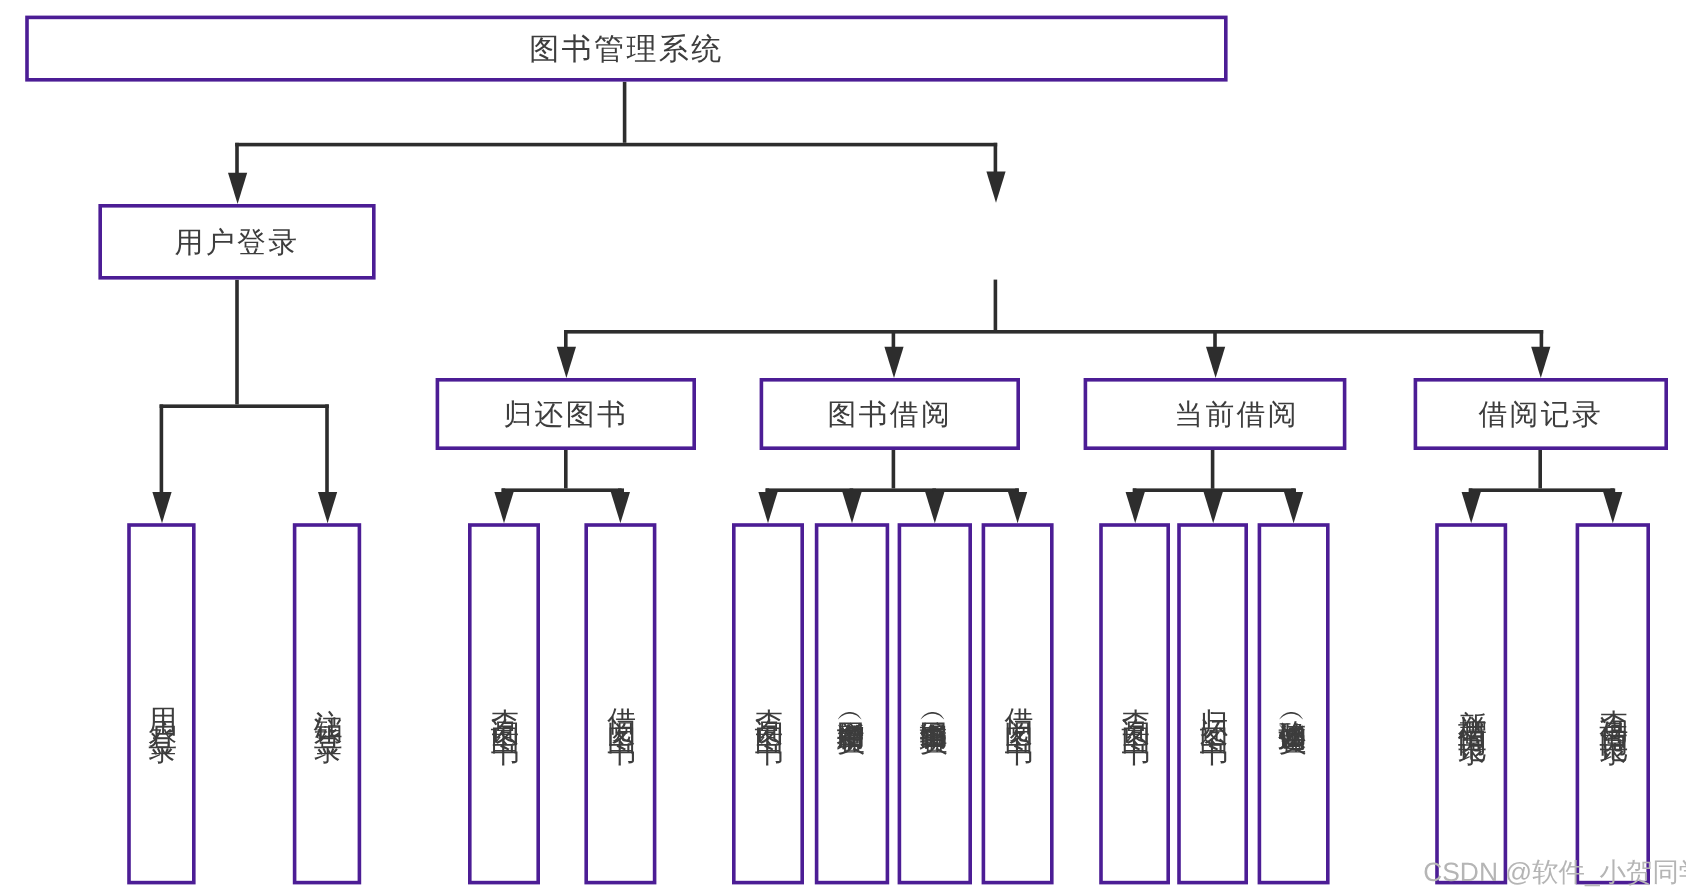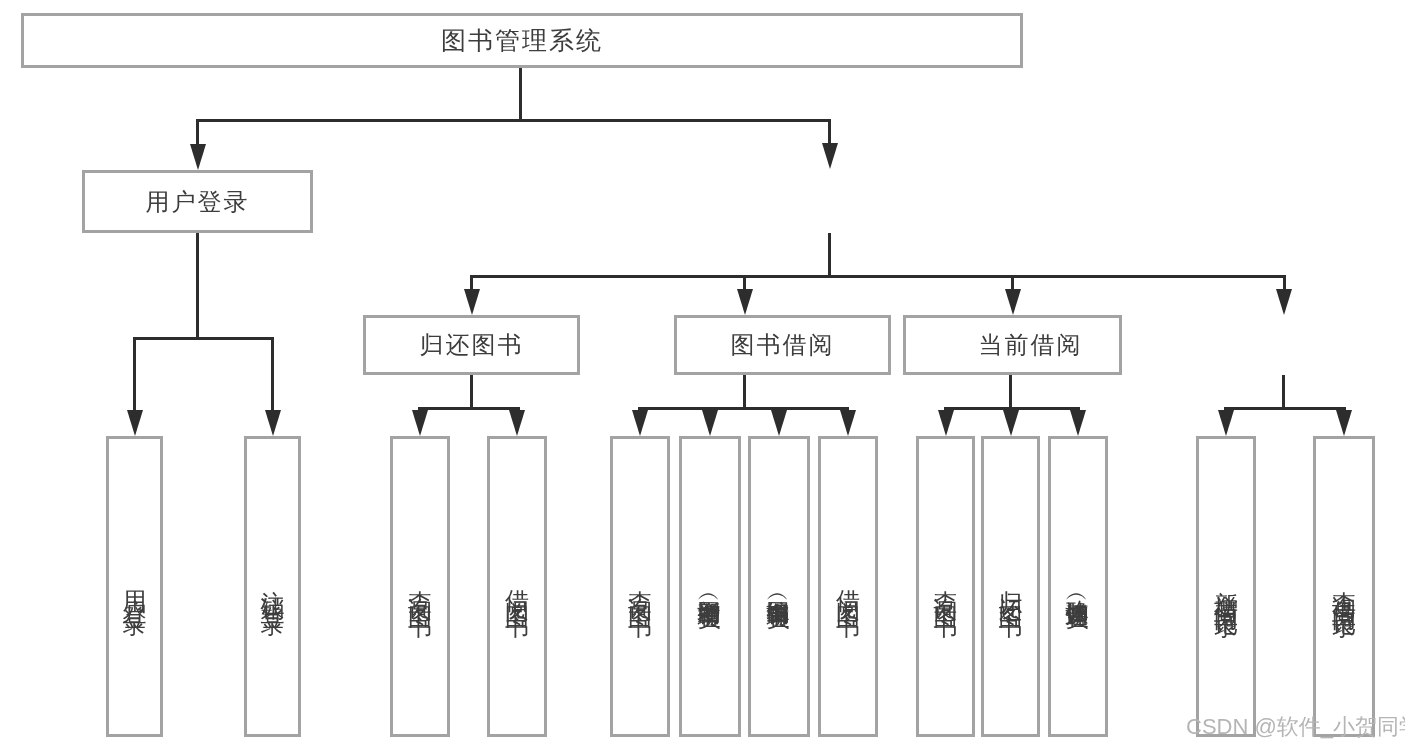--- a/index.html
+++ b/index.html
@@ -2,21 +2,21 @@
 <html><head>
 <meta charset="utf-8">
 <style>
   * { margin:0; padding:0; box-sizing:border-box; }
   html,body { background:#ffffff; }
   body { font-family:"Liberation Sans", sans-serif; }
   .canvas { position:relative; width:1405px; height:747px; background:#ffffff; overflow:hidden; }
 
   .node {
     position:absolute;
-    border:3px solid #a3a3a3;
+    border:3px solid #4c1d95;
     background:#ffffff;
     display:flex;
     align-items:center;
     justify-content:center;
     color:#3d3d3d;
     font-size:24px;
     letter-spacing:2px;
     text-align:center;
   }
   .vert { writing-mode:vertical-rl; text-orientation:mixed; }
@@ -28,21 +28,21 @@
   .arrow { position:absolute; width:0; height:0;
            border-left:8px solid transparent;
            border-right:8px solid transparent;
            border-top:26px solid #2d2d2d; }
 
   
   .n-root    { left:21px;   top:13px;  width:1002px; height:55px; font-size:25px; }
   .n-login   { left:82px;   top:170px; width:231px;  height:63px; }
   .n-mgmt    { left:712px;  top:169px; width:235px;  height:64px; }
   .n-rec     { left:363px;  top:315px; width:217px;  height:60px; }
-  .n-borrow  { left:674px;  top:315px; width:217px;  height:60px; }
+  .n-borrow  { left:633px;  top:315px; width:217px;  height:60px; }
   .n-current { left:903px;  top:315px; width:219px;  height:60px;padding-left:36px; }
   .n-record  { left:1178px; top:315px; width:212px;  height:60px; }
 
   .n-va0 { left:106px;  top:436px; width:57px; height:301px; }
   .n-va1 { left:244px;  top:436px; width:57px; height:301px; }
   .n-vb0 { left:390px;  top:436px; width:60px; height:301px; }
   .n-vb1 { left:487px;  top:436px; width:60px; height:301px; }
   .n-vc0 { left:610px;  top:436px; width:60px; height:301px; }
   .n-vc1 { left:679px;  top:436px; width:62px; height:301px; }
   .n-vc2 { left:748px;  top:436px; width:62px; height:301px; }
@@ -186,20 +186,21 @@
   <div class="arrow a-ve0"></div>
   <div class="arrow a-ve1"></div>
 
   <div class="node n-root">图书管理系统</div>
 
   <div class="node n-login">用户登录</div>
 
   <div class="node n-rec">归还图书</div>
   <div class="node n-borrow">图书借阅</div>
   <div class="node n-current">当前借阅</div>
+  <div class="node n-record">借阅记录</div>
 
   <div class="node vert v4 n-va0">用户登录</div>
   <div class="node vert v4 n-va1">注销登录</div>
 
   <div class="node vert v4 n-vb0">查询图书</div>
   <div class="node vert v4 n-vb1">借阅图书</div>
 
   <div class="node vert v4 n-vc0">查询图书</div>
   <div class="node vert v10 n-vc1">新增图书（管理员）</div>
   <div class="node vert v10 n-vc2">编辑图书（管理员）</div>

